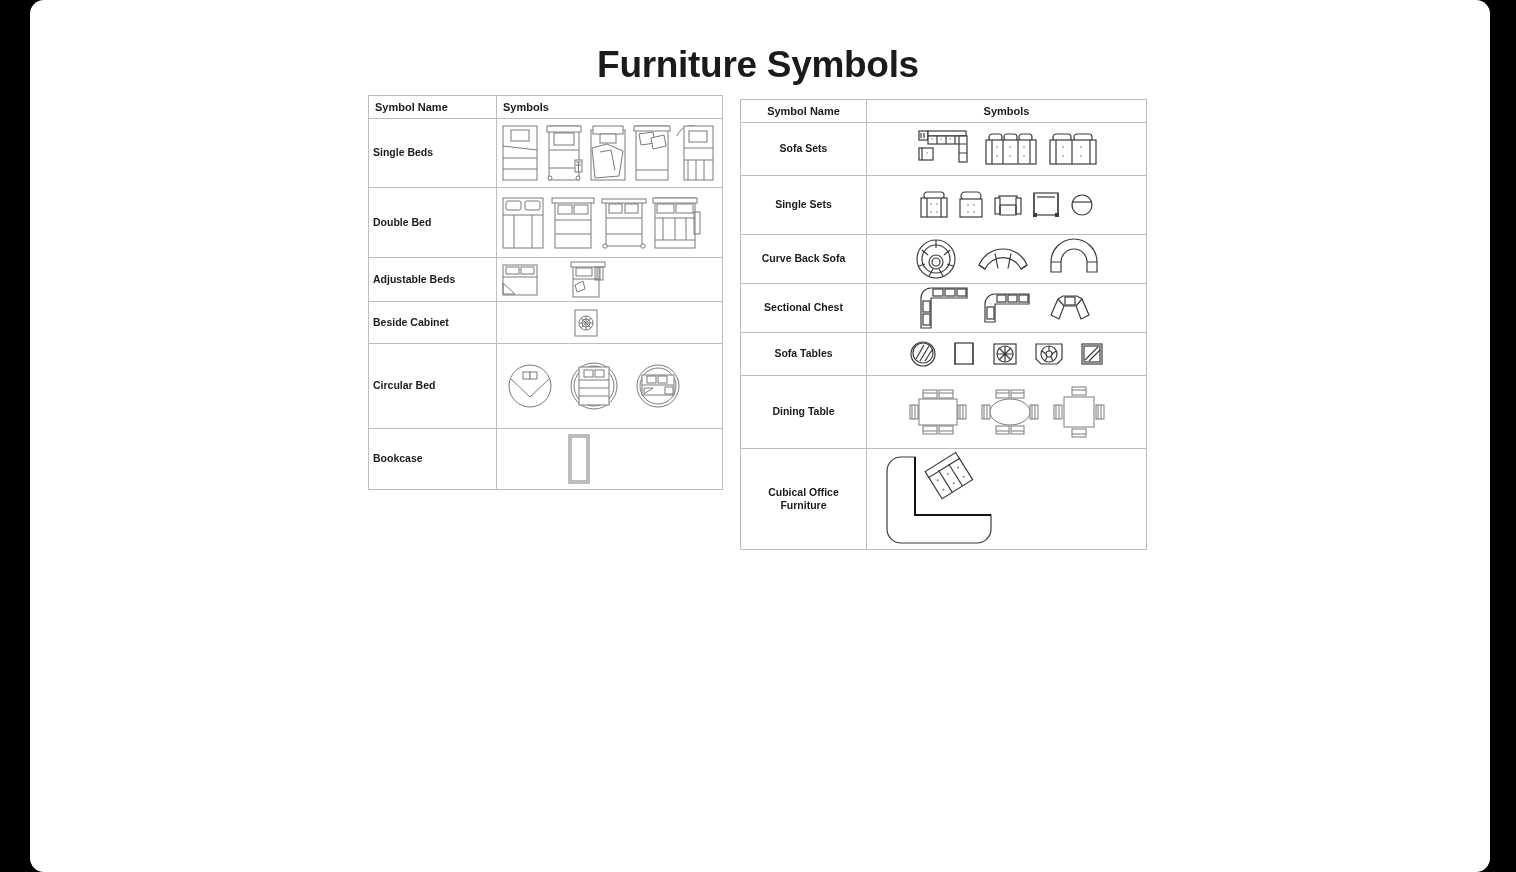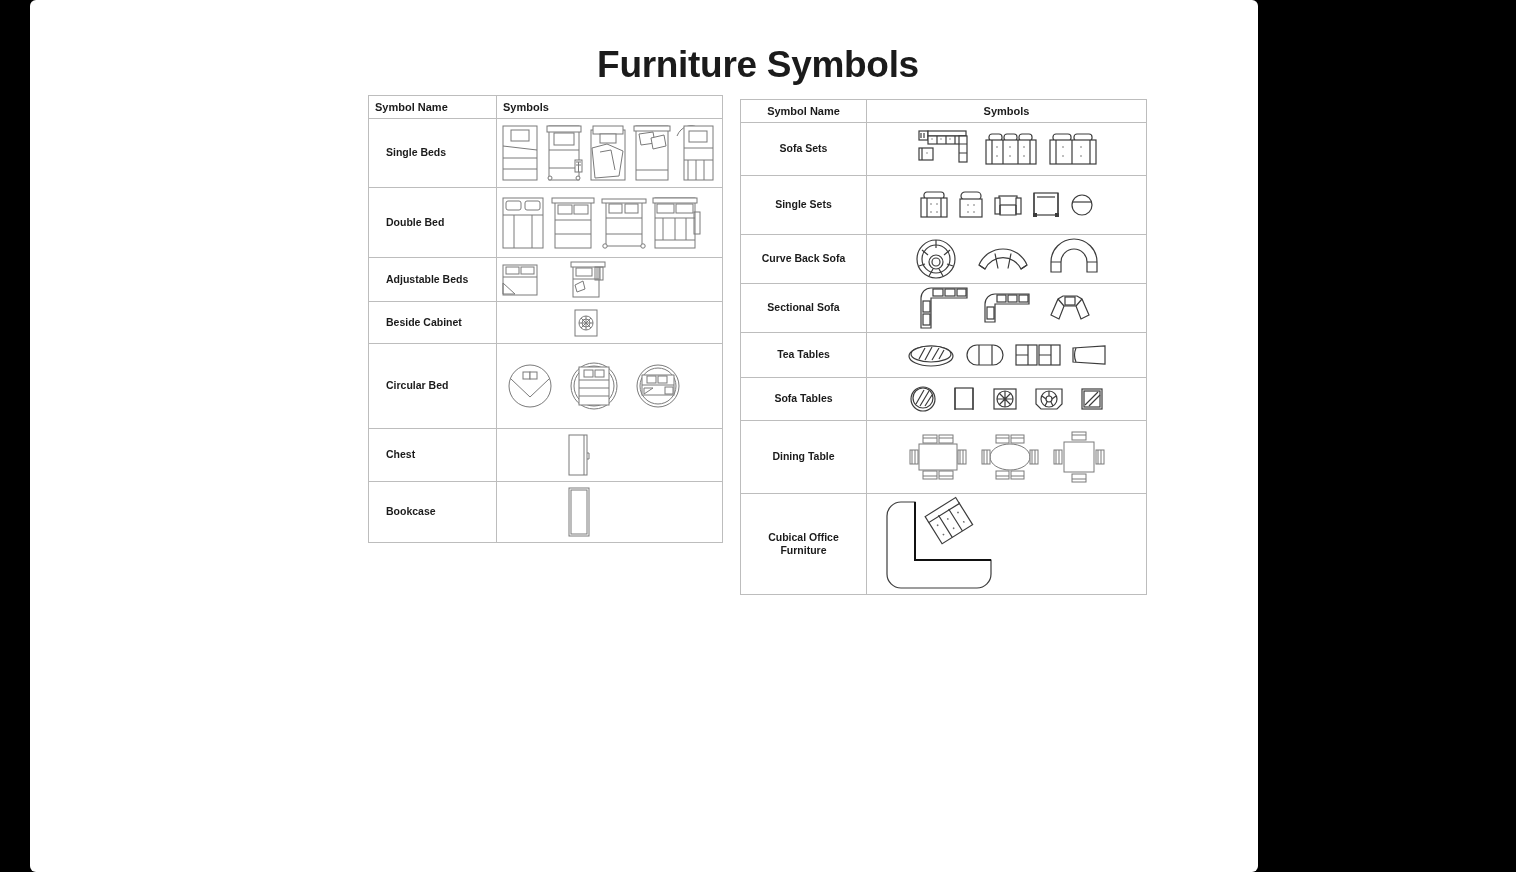--- a/index.html
+++ b/index.html
@@ -7,23 +7,23 @@
     background: #000;
   }
   body {
     width: 1516px; height: 872px;
     font-family: "Liberation Sans", sans-serif;
     overflow: hidden;
   }
   .page-card {
     position: absolute;
     left: 30px; top: 0px;
-    width: 1228px; height: 872px;
+    width: 1460px; height: 872px;
     background: #ffffff;
-    border-radius: 6px;
+    border-radius: 14px;
   }
   .page-title {
     position: absolute;
     left: 0; top: 44px;
     width: 1456px;
     text-align: center;
     font-size: 37px;
     font-weight: bold;
     color: #1b1b1b;
     letter-spacing: -0.3px;
@@ -46,21 +46,21 @@
     font-weight: bold;
     color: #1b1b1b;
     height: 22px;
     padding: 0 6px;
   }
   .sym-table .name-cell {
     font-size: 10.5px;
     font-weight: bold;
     color: #1b1b1b;
     line-height: 1.25;
-    padding: 0 17px;
+    padding: 0 4px;
   }
   .sym-cell {
     padding: 4px 2px;
   }
   .sym-row {
     display: flex;
     align-items: center;
     gap: 6px;
     padding-left: 4px;
   }
@@ -259,32 +259,20 @@
               <rect class="ln2" x="30" y="24" width="8" height="7"></rect>
             </svg>
           </div>
         </td>
       </tr>
 
 
 
 
 
-      <tr>
-        <td class="name-cell" style="height:52px">Chest</td>
-        <td class="sym-cell">
-          <div class="sym-row" style="padding-left:70px">
-            <svg width="24" height="44" viewBox="0 0 24 44">
-              <rect class="ln2" x="2" y="2" width="18" height="40"></rect>
-              <path class="ln" d="M17 2 L17 42"></path>
-              <path class="ln" d="M20 20 L22 20 L22 26 L20 26"></path>
-            </svg>
-          </div>
-        </td>
-      </tr>
 
       <tr>
         <td class="name-cell" style="height:60px">Bookcase</td>
         <td class="sym-cell">
           <div class="sym-row" style="padding-left:70px">
             <svg width="26" height="52" viewBox="0 0 26 52">
               <rect class="ln2" x="2" y="2" width="20" height="48"></rect>
               <rect class="ln2" x="4" y="4" width="16" height="44"></rect>
             </svg>
           </div>
@@ -423,21 +411,21 @@
             </svg>
             <svg width="50" height="30" viewBox="0 0 50 30">
               <path class="lnd-f" d="M2 28 L2 18 A23 23 0 0 1 48 18 L48 28 L38 28 L38 18 A13 13 0 0 0 12 18 L12 28 Z"></path>
               <path class="lnd" d="M12 18 L2 18 M38 18 L48 18"></path>
             </svg>
           </div>
         </td>
       </tr>
 
       <tr>
-        <td class="name-cell" style="height:48px">Sectional Sofa</td>
+        <td class="name-cell" style="height:48px">Sectional Chest</td>
         <td class="sym-cell">
           <div class="sym-row center" style="gap:14px">
             <svg width="50" height="44" viewBox="0 0 50 44">
               <path class="lnd-f" d="M2 12 A10 10 0 0 1 12 2 L48 2 L48 12 L12 12 L12 42 L2 42 Z"></path>
               <rect class="lnd-f" x="14" y="3" width="10" height="7"></rect>
               <rect class="lnd-f" x="26" y="3" width="10" height="7"></rect>
               <rect class="lnd-f" x="38" y="3" width="9" height="7"></rect>
               <rect class="lnd-f" x="4" y="15" width="7" height="11"></rect>
               <rect class="lnd-f" x="4" y="28" width="7" height="11"></rect>
             </svg>
@@ -450,45 +438,20 @@
             </svg>
             <svg width="50" height="30" viewBox="0 0 50 30">
               <path class="lnd-f" d="M18 3 L32 3 L37 6 L44 22 L36 26 L31 13 L19 13 L14 26 L6 22 L13 6 Z"></path>
               <rect class="lnd-f" x="20" y="4" width="10" height="8"></rect>
               <path class="lnd" d="M13 6 L19 13 M37 6 L31 13"></path>
             </svg>
           </div>
         </td>
       </tr>
 
-      <tr>
-        <td class="name-cell" style="height:44px">Tea Tables</td>
-        <td class="sym-cell">
-          <div class="sym-row center" style="gap:10px">
-            <svg width="48" height="24" viewBox="0 0 48 24">
-              <ellipse class="lnd-f" cx="24" cy="13" rx="22" ry="10"></ellipse>
-              <ellipse class="lnd-f" cx="24" cy="11" rx="20" ry="8"></ellipse>
-              <path class="lnd" d="M12 16 L18 5 M18 17 L25 4 M25 17 L32 5 M32 16 L37 7"></path>
-            </svg>
-            <svg width="40" height="24" viewBox="0 0 40 24">
-              <rect class="lnd-f" x="2" y="2" width="36" height="20" rx="10"></rect>
-              <path class="lnd" d="M14 2 L14 22 M27 2 L27 22"></path>
-            </svg>
-            <svg width="46" height="24" viewBox="0 0 46 24">
-              <rect class="lnd-f" x="1" y="2" width="21" height="20"></rect>
-              <rect class="lnd-f" x="24" y="2" width="21" height="20"></rect>
-              <path class="lnd" d="M1 12 L13 12 M13 2 L13 22 M24 12 L36 12 M36 2 L36 22"></path>
-            </svg>
-            <svg width="36" height="22" viewBox="0 0 36 22">
-              <path class="lnd-f" d="M2 4 L34 2 L34 20 L2 18 Z"></path>
-              <path class="lnd" d="M5 4 Q2 11 5 18"></path>
-            </svg>
-          </div>
-        </td>
-      </tr>
 
       <tr>
         <td class="name-cell" style="height:42px">Sofa Tables</td>
         <td class="sym-cell">
           <div class="sym-row center" style="gap:16px">
             <svg width="26" height="26" viewBox="0 0 26 26">
               <circle class="lnd-f" cx="13" cy="13" r="12"></circle>
               <circle class="lnd-f" cx="13" cy="12" r="10"></circle>
               <path class="lnd" d="M6 18 L14 4 M10 20 L19 5 M15 20 L22 9"></path>
             </svg>

